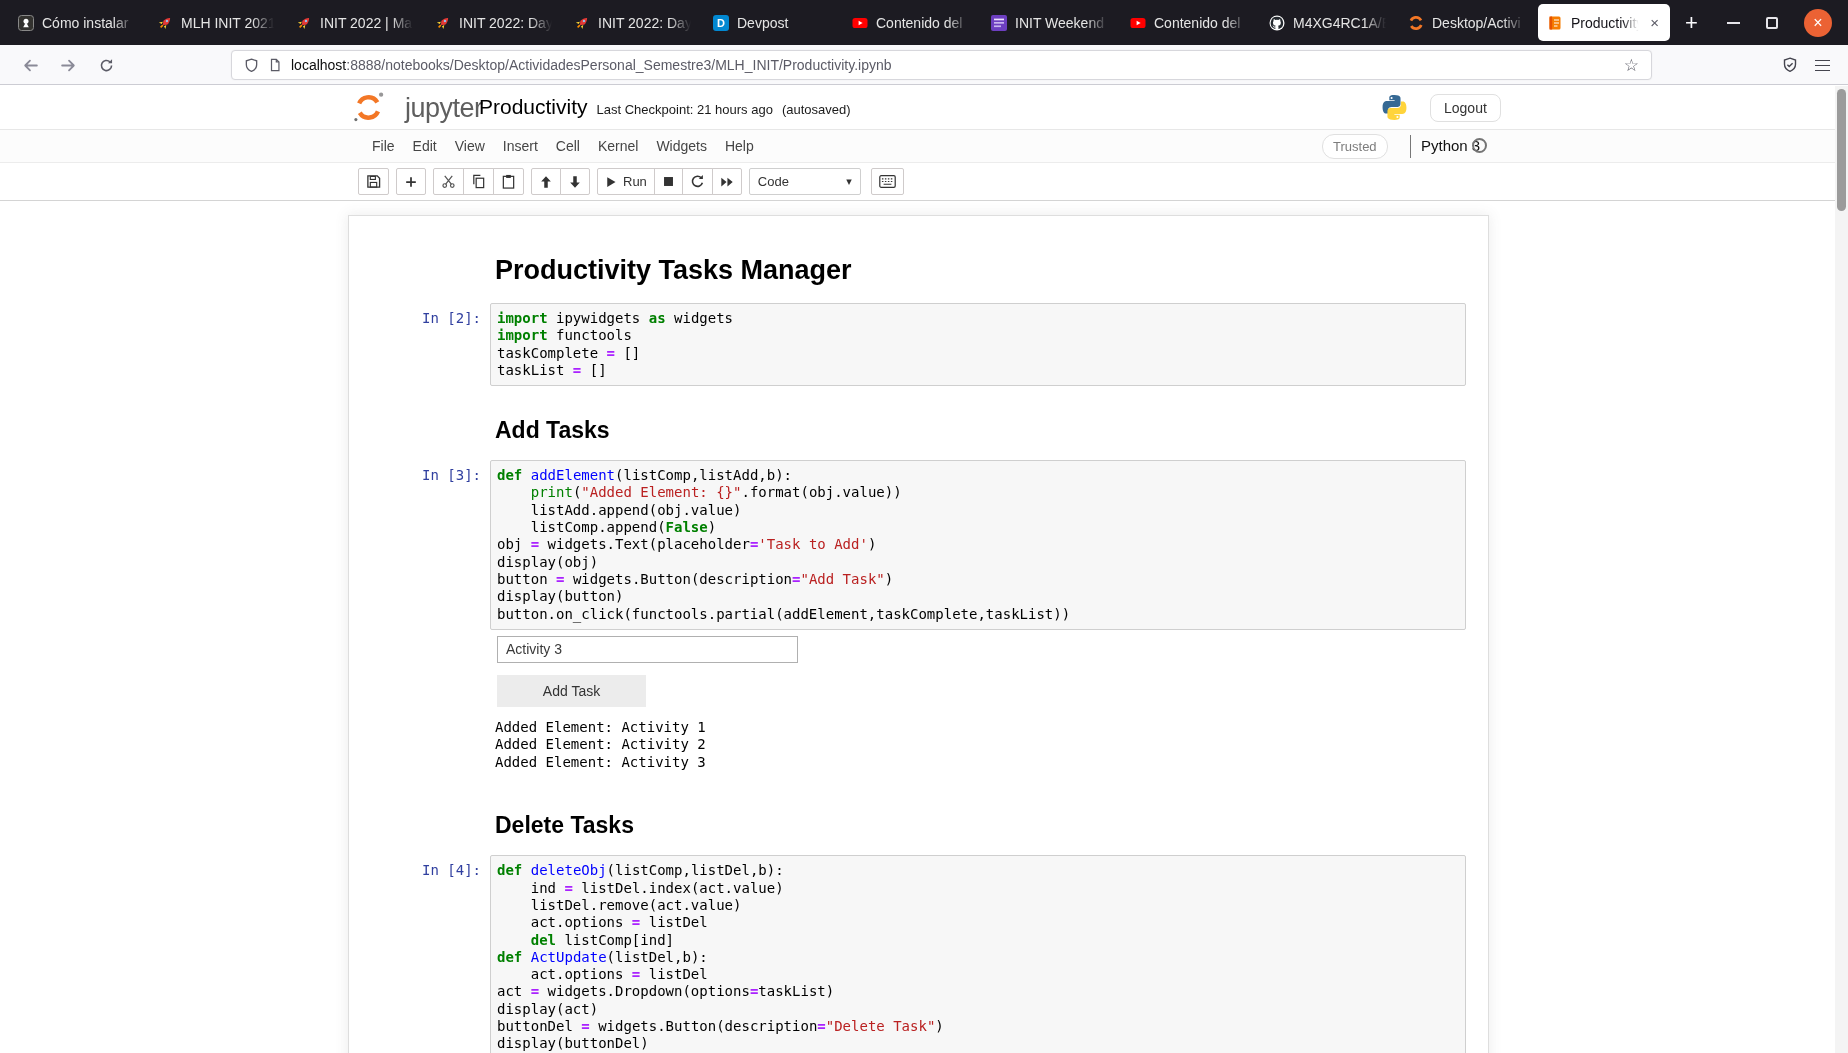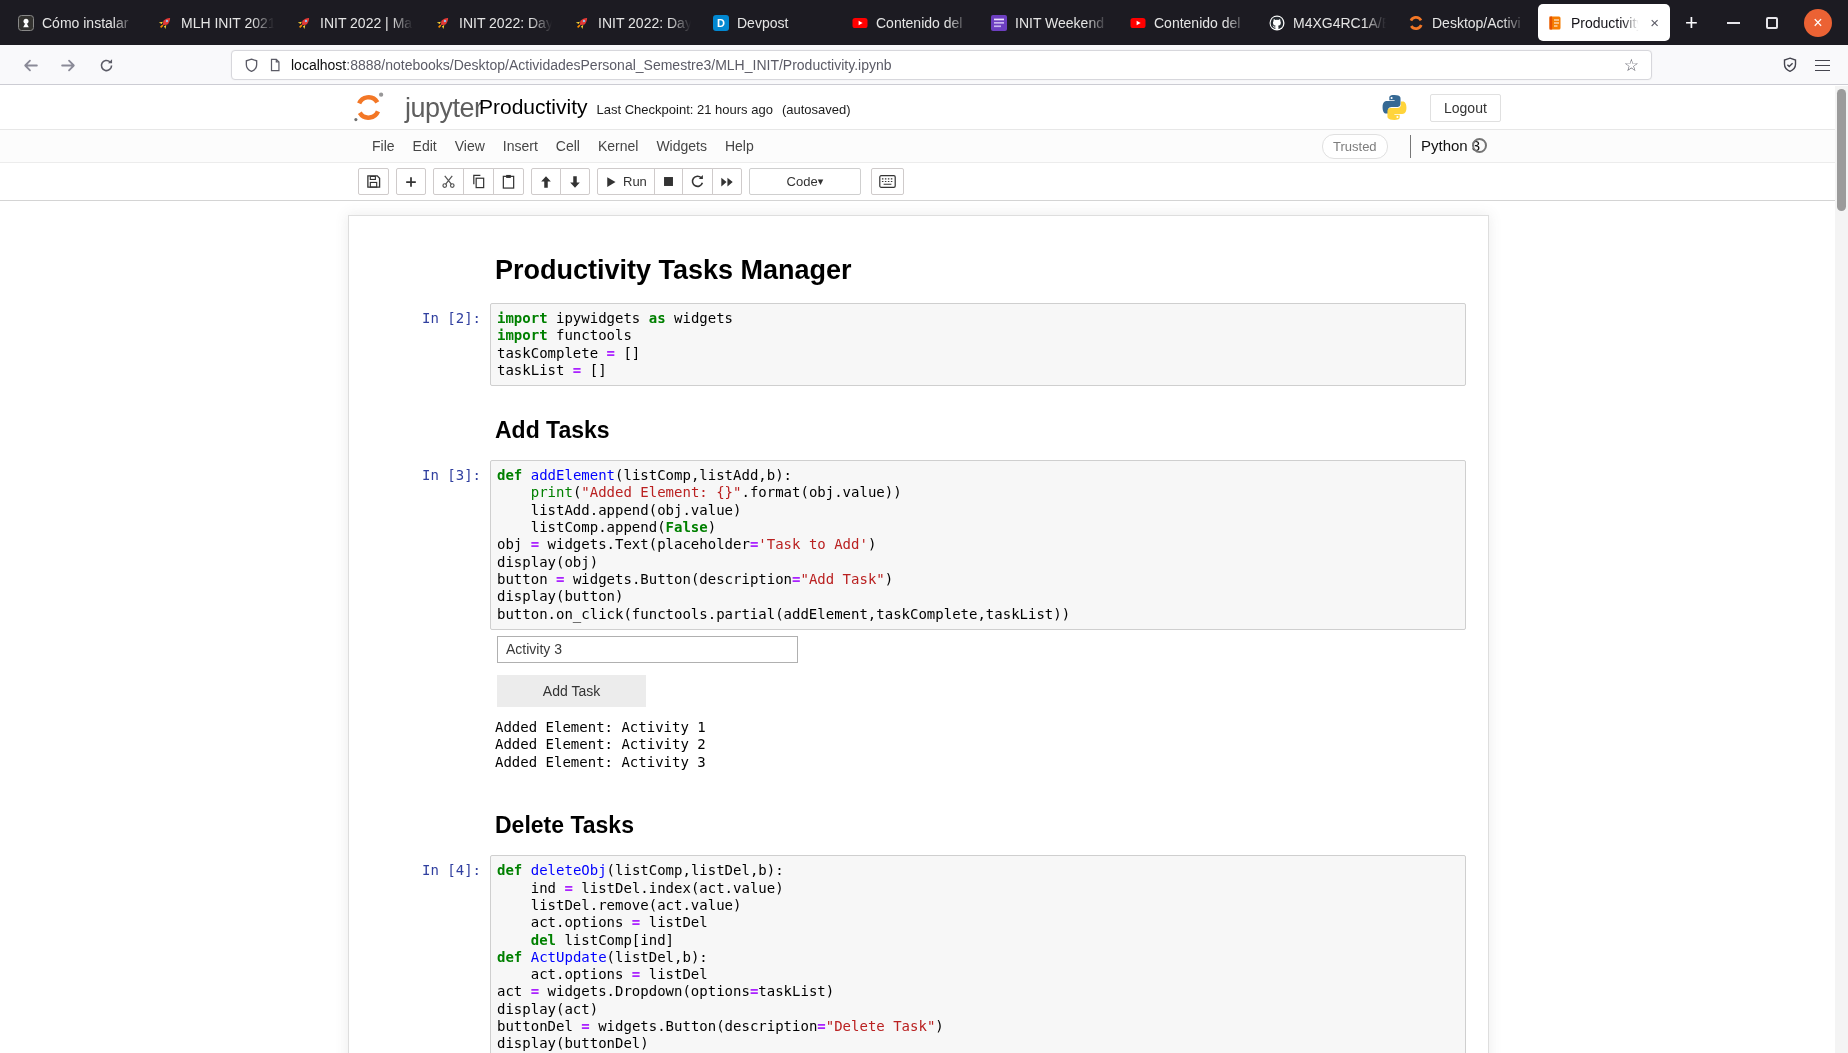--- a/index.html
+++ b/index.html
@@ -34,40 +34,40 @@
 
   
   .jp-header { position:absolute; top:85px; left:0; width:100%; height:45px; background:#fff; border-bottom:1px solid #e7e7e7; }
   .jp-logo { position:absolute; left:352px; top:5px; display:flex; align-items:flex-end; gap:20px; }
   .jp-logo .word { font-size:27px; color:#5f5f5f; letter-spacing:-0.5px; line-height:30px; }
   .jp-titleblock { position:absolute; left:479px; top:10px; display:flex; align-items:baseline; gap:9px; }
   .nb-title { font-size:21px; color:#000; font-weight:500; }
   .checkpoint { font-size:13px; color:#1a1a1a; }
   .autosaved { font-size:13px; color:#1a1a1a; }
   .py-logo { position:absolute; left:1381px; top:9px; }
-  .logout { position:absolute; left:1430px; top:9px; height:28px; padding:0 13px; border:1px solid #e0e0e0; border-radius:2px; background:#fff; font-size:14px; color:#333; display:flex; align-items:center; }
+  .logout { position:absolute; left:1430px; top:9px; height:28px; padding:0 13px; border:1px solid #e0e0e0; border-radius:8px; background:#fff; font-size:14px; color:#333; display:flex; align-items:center; }
 
   
   .jp-menubar { position:absolute; top:130px; left:0; width:100%; height:33px; background:#fcfcfc; border-bottom:1px solid #ececec; }
   .menu-items { position:absolute; left:363px; top:0; height:100%; display:flex; align-items:center; }
   .menu-item { padding:7px 9px; font-size:14px; color:#454545; }
   .trusted { position:absolute; left:1322px; top:4px; height:25px; padding:0 10px; border:1px solid #e0e0e0; border-radius:12px; font-size:13px; color:#7d7d7d; display:flex; align-items:center; background:#fff; }
   .kernel-divider { position:absolute; left:1410px; top:5px; width:0; height:23px; border-left:1.6px solid #777; }
   .kernel-name { position:absolute; left:1421px; top:7px; font-size:15px; color:#111; }
   .kernel-ind { position:absolute; left:1472px; top:8px; width:15px; height:15px; border:2px solid #757575; border-radius:50%; }
 
   
   .jp-toolbar { position:absolute; top:163px; left:0; width:100%; height:38px; background:#fff; border-bottom:1px solid #d4d4d4; display:flex; align-items:center; padding-left:358px; }
   .tgroup { display:flex; margin-right:7px; }
   .tbtn { height:27px; min-width:28px; padding:0 7px; background:#fff; border:1px solid #cfcbcb; display:flex; align-items:center; justify-content:center; gap:6px; font-size:13px; color:#333; }
   .tgroup .tbtn + .tbtn { margin-left:-1px; }
   .tgroup .tbtn:first-child { border-radius:2px 0 0 2px; }
   .tgroup .tbtn:last-child { border-radius:0 2px 2px 0; }
   .tgroup .tbtn:only-child { border-radius:2px; }
-  .cellselect { height:27px; width:112px; border:1px solid #cfcfcf; border-radius:2px; background:#fff; display:flex; align-items:center; justify-content:center; padding:0 8px; font-size:13px; color:#333; margin-right:10px; }
+  .cellselect { height:27px; width:112px; border:1px solid #cfcfcf; border-radius:2px; background:#fff; display:flex; align-items:center; justify-content:space-between; padding:0 8px; font-size:13px; color:#333; margin-right:10px; }
   .cellselect .caret { font-size:11px; color:#333; }
 
   
   .notebook-area { position:absolute; top:202px; left:0; width:1848px; height:851px; background:#fff; overflow:hidden; }
   .nb-container { position:absolute; left:348px; top:13px; width:1141px; min-height:1400px; background:#fff; border:1px solid #dedede; box-shadow:0 0 12px 1px rgba(87,87,87,.1); padding:10px 22px 40px 15px; }
   .cell { display:flex; padding:8px 0; }
   .prompt { width:126px; flex:none; text-align:right; padding-right:9px; padding-top:7px; font-family:"DejaVu Sans Mono", monospace; font-size:14px; line-height:17.3px; color:#303F9F; }
   .inner { flex:1; min-width:0; }
   .codebox { border:1px solid #cfcfcf; background:#f7f7f7; border-radius:2px; padding:6px 4px 6px 6px; font-family:"DejaVu Sans Mono", monospace; font-size:14px; line-height:17.3px; color:#000; }
   .codeline { white-space:pre; }

